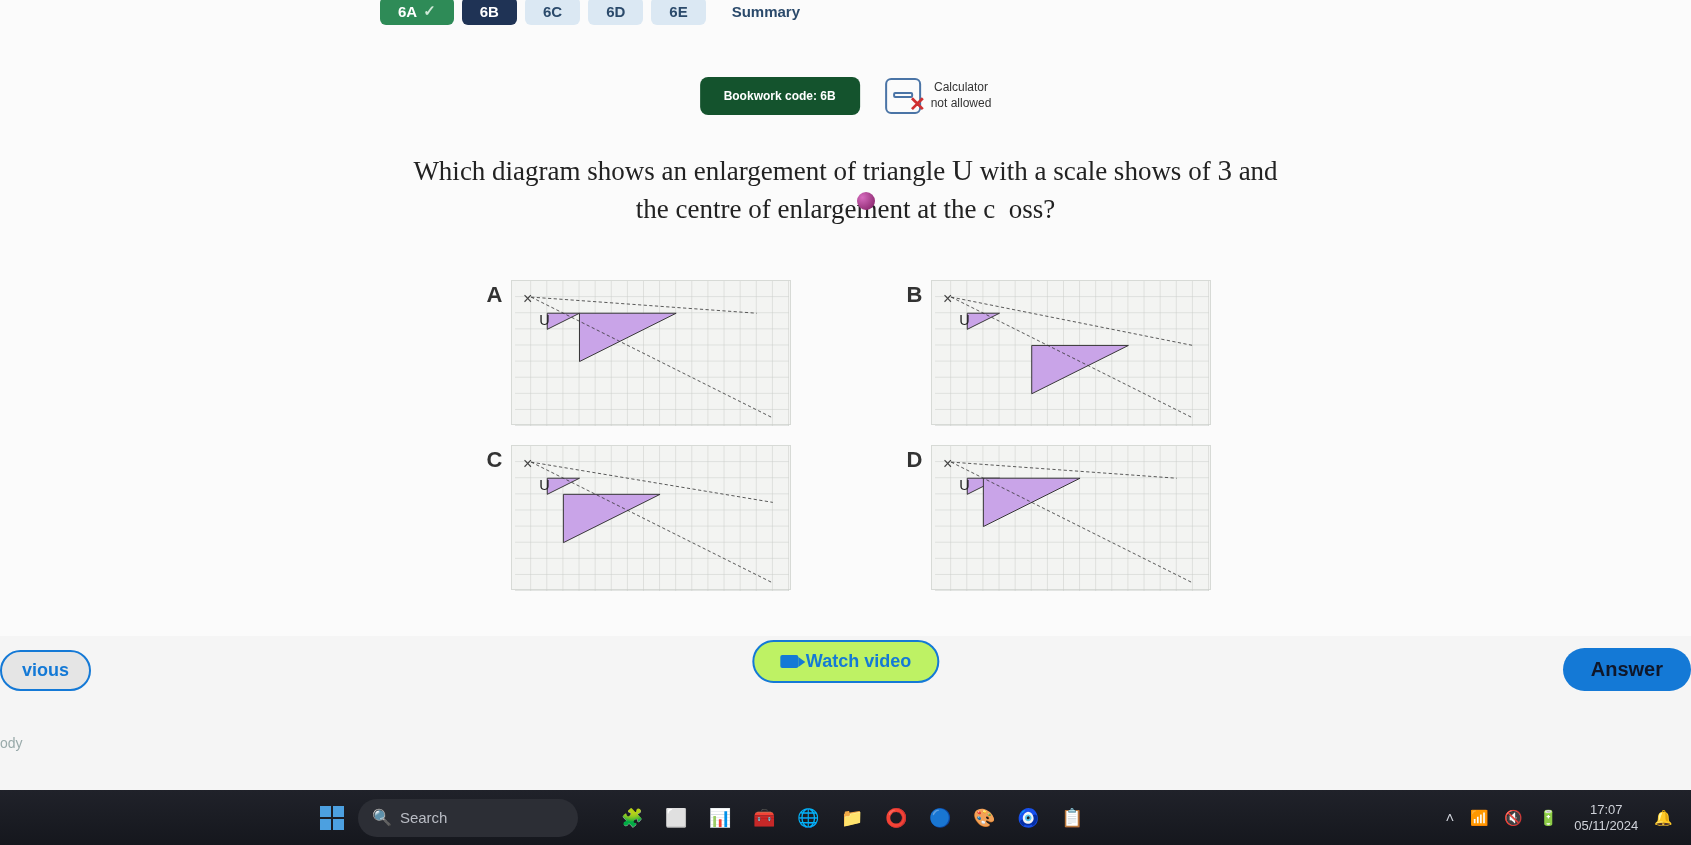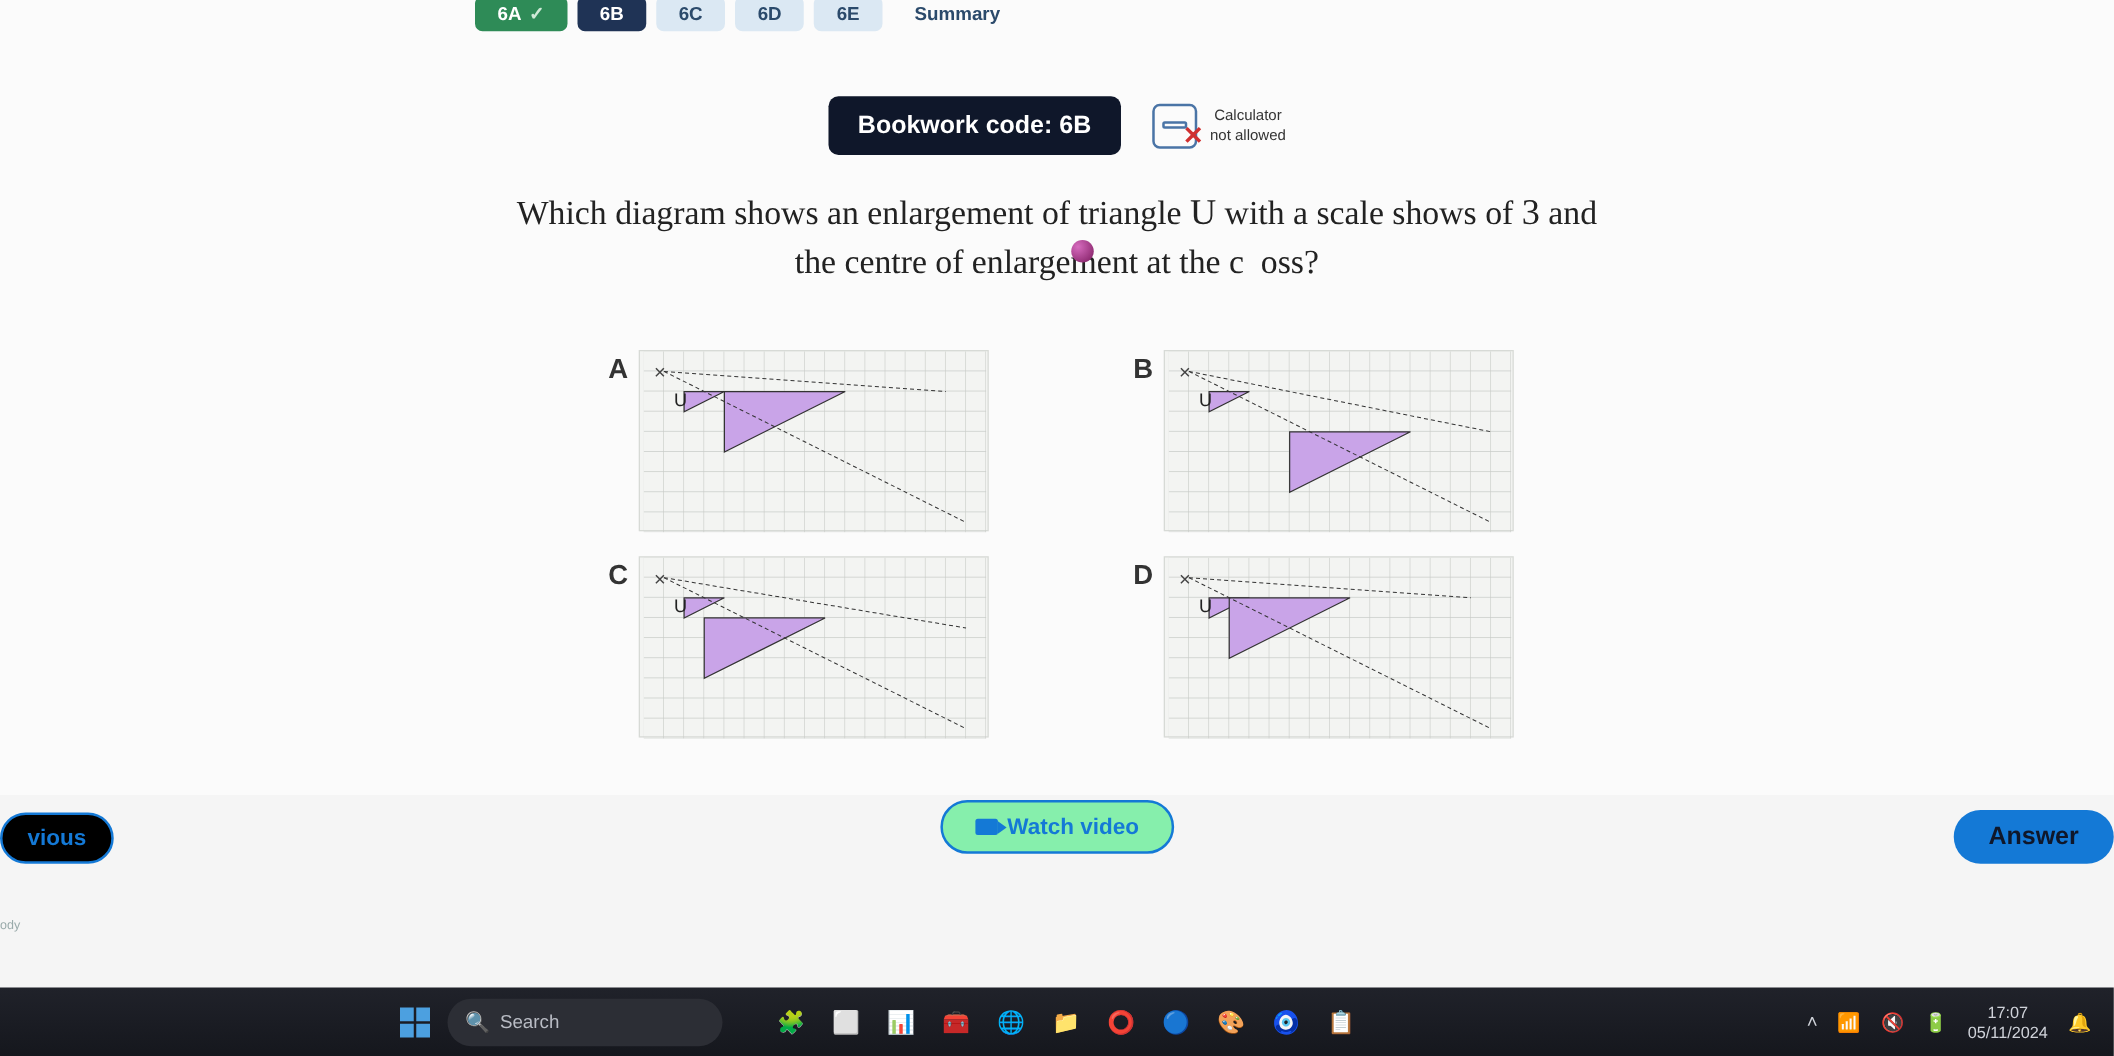--- a/index.html
+++ b/index.html
@@ -48,26 +48,26 @@
   .bookwork-row {
     position: absolute;
     top: 77px;
     left: 50%;
     transform: translateX(-50%);
     display: flex;
     gap: 25px;
     align-items: center;
   }
   .bookwork-badge {
-    background: #0f172a;
+    background: #14532d;
     color: #fff;
     font-weight: 600;
     padding: 12px 24px;
     border-radius: 8px;
-    font-size: 20px;
+    font-size: 12px;
   }
   .calc-block { display: flex; align-items: center; gap: 10px; color: #333; }
   .calc-icon {
     width: 36px; height: 36px; border-radius: 6px; border: 2px solid #4a74a6;
     position: relative; display: flex; flex-direction: column; align-items: center; justify-content: center;
   }
   .calc-icon .screen { width: 20px; height: 6px; border: 2px solid #4a74a6; border-radius:2px; margin-bottom:2px; }
   .calc-icon .x { position:absolute; bottom:-4px; right:-7px; color:#d03030; font-weight:900; font-size:20px; }
   .calc-text { font-size: 12px; line-height:1.3;text-align:center; }
   
@@ -115,35 +115,35 @@
   .grid-box svg { position:absolute; left:0; top:0; }
   
   .prev-btn {
     position: absolute;
     left: 0;
     top: 650px;
     padding: 8px 20px;
     border: 2px solid #1479d6;
     border-radius: 22px;
     color:#1479d6;
-    background:#000000;
+    background:#e5e5e5;
     font-weight:600;
     font-size:18px;
     cursor:pointer;
   }
   .watch-btn {
     position: absolute;
     left: 50%;
     transform: translateX(-50%);
     top: 640px;
     padding: 9px 26px;
     border: 2px solid #1479d6;
     border-radius: 22px;
     color:#1479d6;
-    background:#86efac;
+    background:#bef264;
     font-weight:600;
     font-size:18px;
     display:flex;
     align-items:center;
     gap:8px;
     cursor:pointer;
   }
   .video-icon { width:18px; height:13px; background:#1479d6; border-radius:2px; position:relative; }
   .video-icon::after { content:""; position:absolute; right:-7px; top:2px; border-left:7px solid #1479d6; border-top:5px solid transparent; border-bottom:5px solid transparent; }
   .answer-btn {
@@ -152,21 +152,21 @@
     top: 648px;
     padding: 10px 28px;
     border:none;
     border-radius: 22px;
     color:#0f172a;
     background:#1479d6;
     font-weight:600;
     font-size:20px;
     cursor:pointer;
   }
-  .ody-text { position:absolute; left:0; top:735px; color:#9aa; font-size:10px; }
+  .ody-text { position:absolute; left:0; top:735px; color:#9aa; font-size:14px; }
   
   .taskbar {
     position: absolute;
     left: 0; right: 0; bottom: 0;
     height: 55px;
     background: linear-gradient(180deg,#20222a,#15171d);
     display: flex;
     align-items: center;
   }
   .taskbar .spacer { flex:1; }

